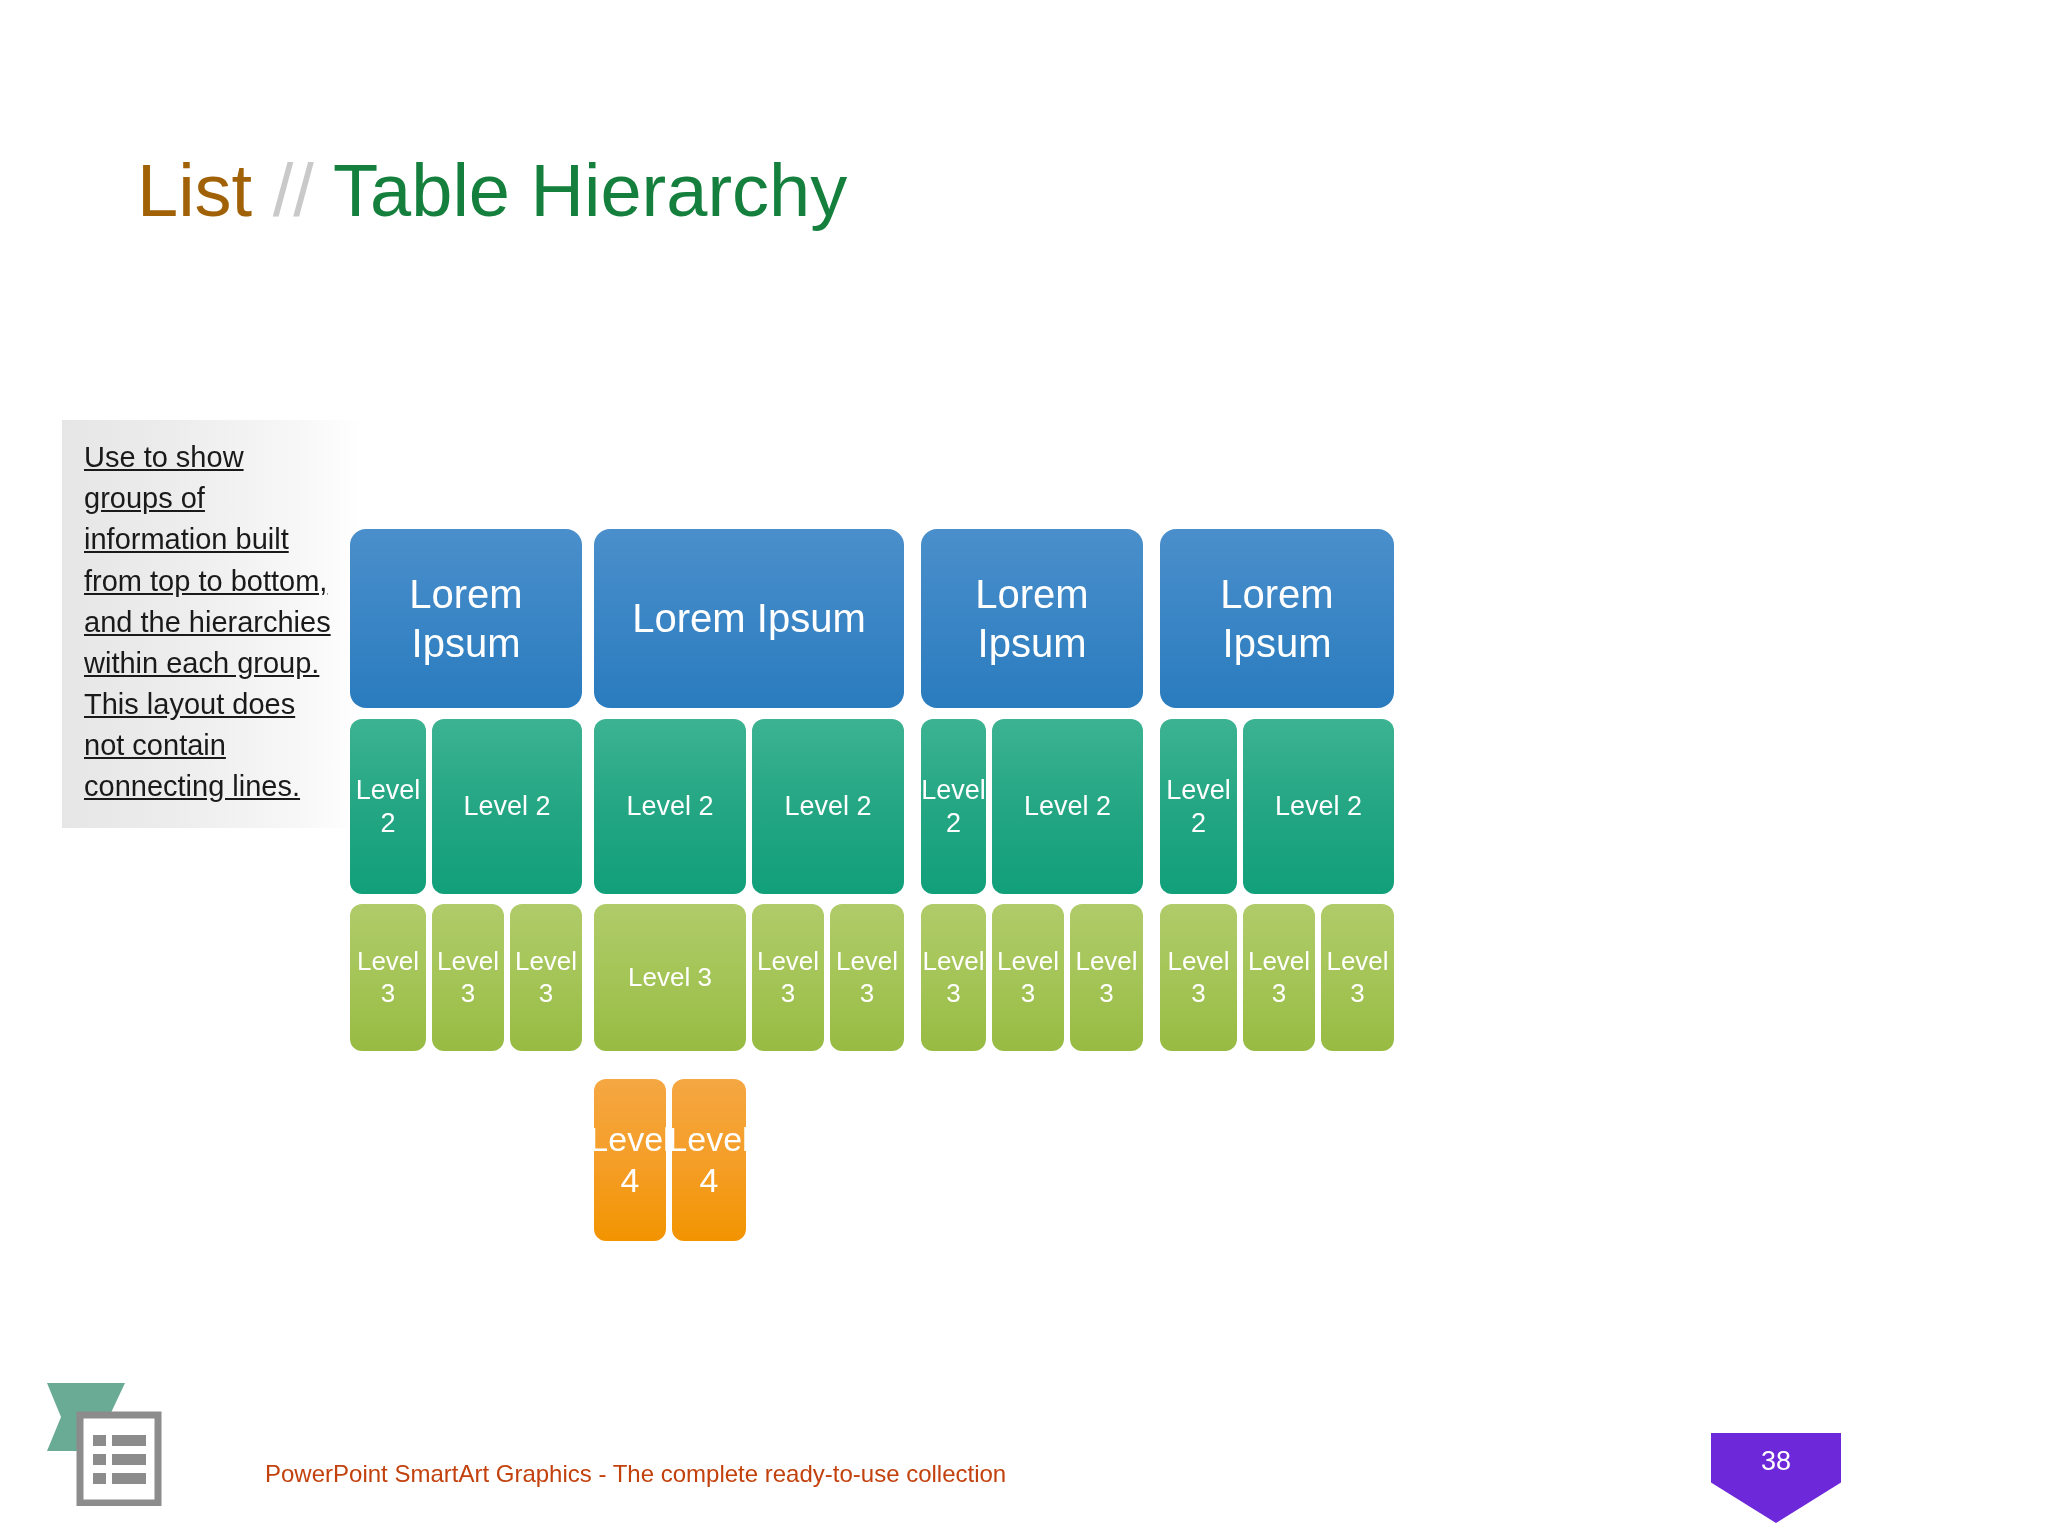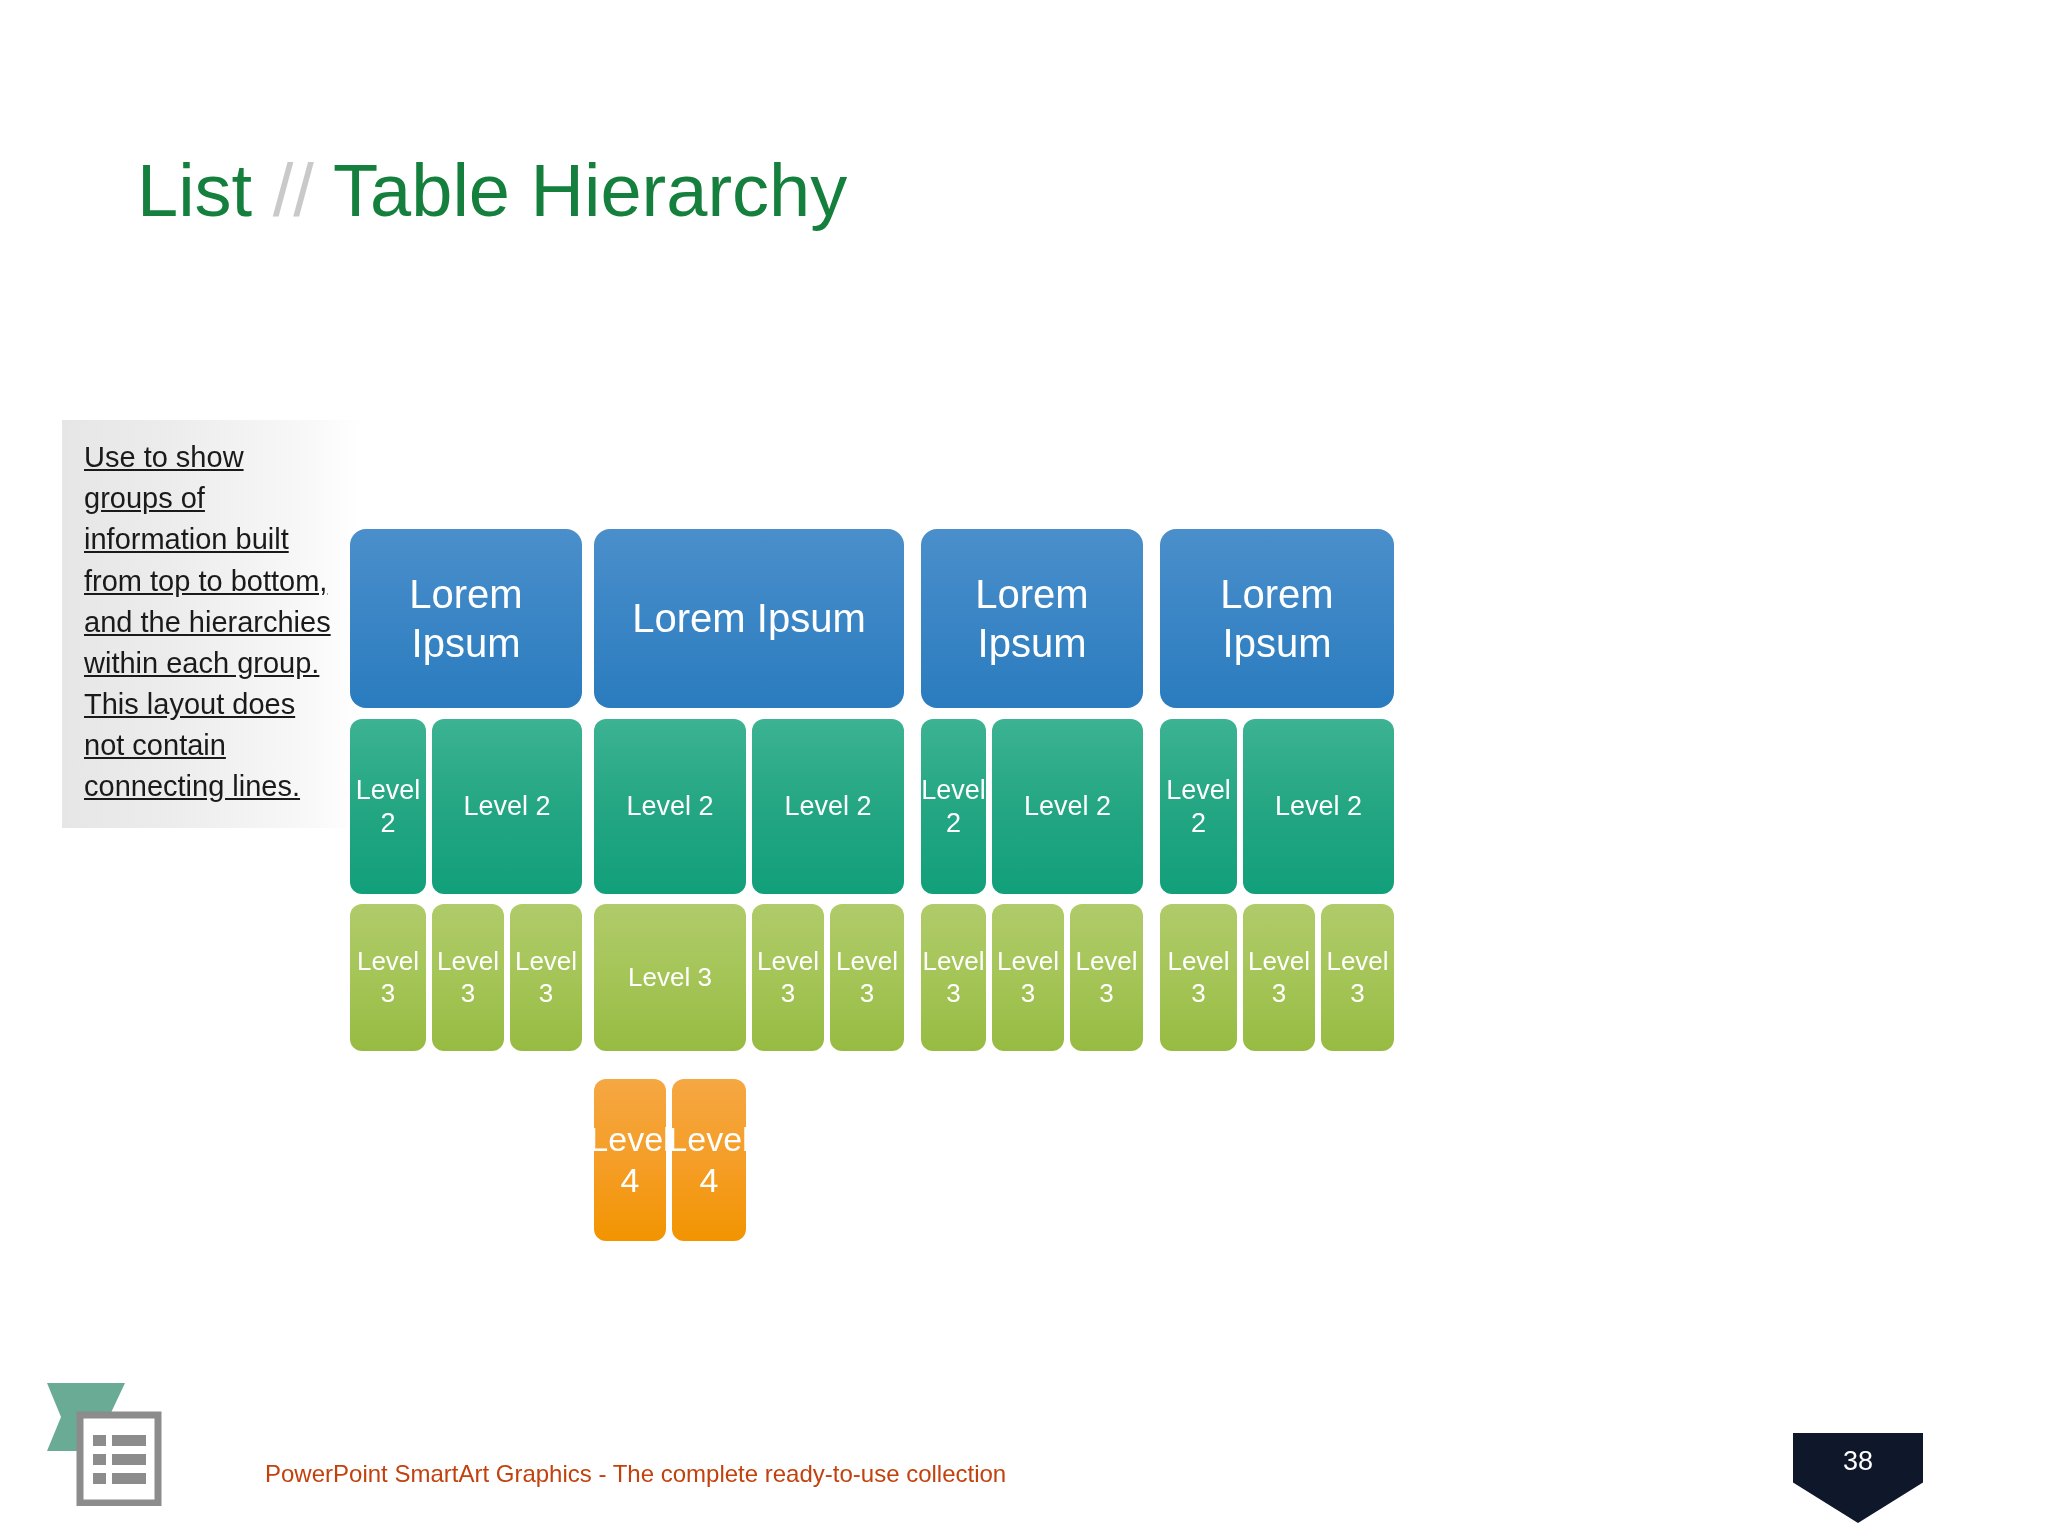--- a/index.html
+++ b/index.html
@@ -6,21 +6,21 @@
   body{
     width:2048px;height:1536px;background:#ffffff;
     font-family:"Liberation Sans","DejaVu Sans",sans-serif;
     position:relative;overflow:hidden;
   }
   
   #slide-title{
     position:absolute;left:137px;top:152px;
     font-size:74px;font-weight:400;line-height:1.05;white-space:nowrap;
   }
-  #slide-title .muted{color:#15803d;}
+  #slide-title .muted{color:#a16207;}
   #slide-title .sep{color:#c9c9c9;font-weight:300;}
   #slide-title .strong{color:#15803d;font-weight:400;}
 
   
   #desc-panel{
     position:absolute;left:62px;top:420px;width:300px;
     background:linear-gradient(to right,#e6e6e6 0%,#ececec 35%,#f7f7f7 78%,#ffffff 100%);
     padding:17px 26px 20px 22px;box-sizing:border-box;
   }
   #desc-text{
@@ -55,22 +55,22 @@
     font-size:34px;
   }
 
   
   #footer-logo{position:absolute;left:47px;top:1381px;width:200px;height:125px;}
   #footer-caption{
     position:absolute;left:265px;top:1460px;
     font-size:24px;color:#c2410c;white-space:nowrap;
   }
   #page-badge{
-    position:absolute;left:1793px;top:1433px;width:130px;height:90px;
-    background:#0f172a;
+    position:absolute;left:1711px;top:1433px;width:130px;height:90px;
+    background:#6d28d9;
     clip-path:polygon(0 0,100% 0,100% 55%,50% 100%,0 55%);
     display:flex;align-items:flex-start;justify-content:center;
   }
   #page-number{color:#ffffff;font-size:27px;margin-top:13px;}
 </style>
 </head>
 <body>
 
 <div id="slide-title">
   <span class="muted">List</span>

